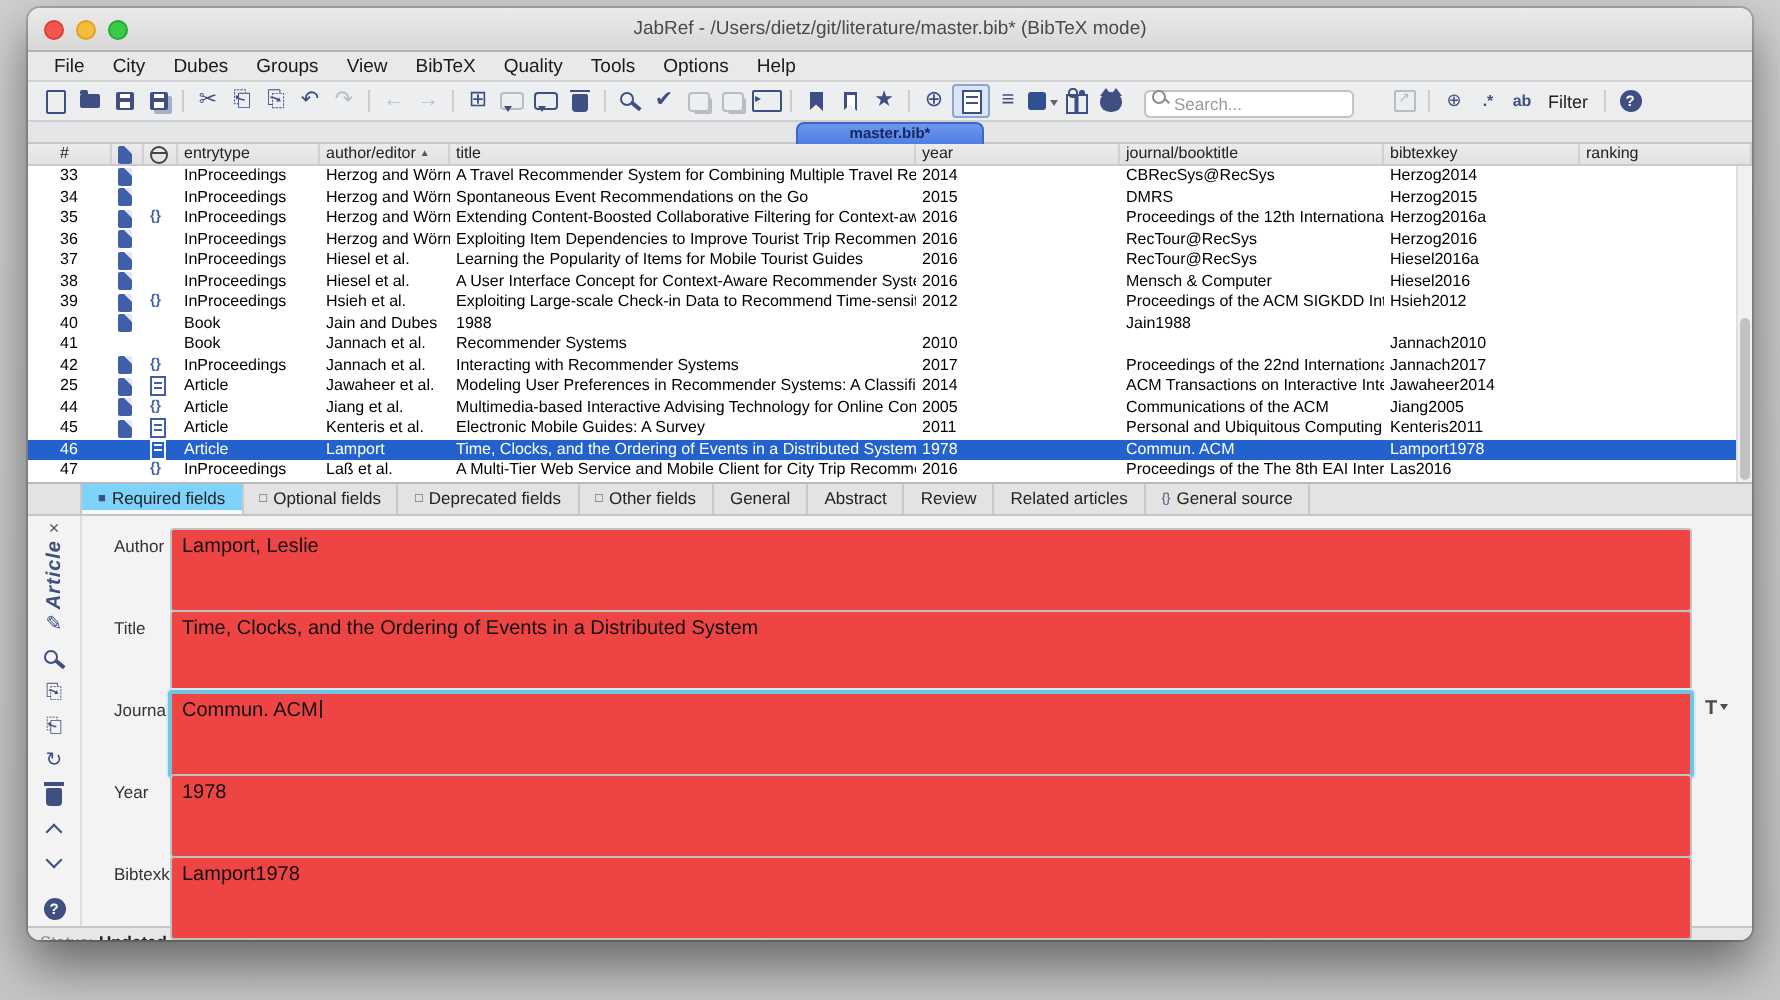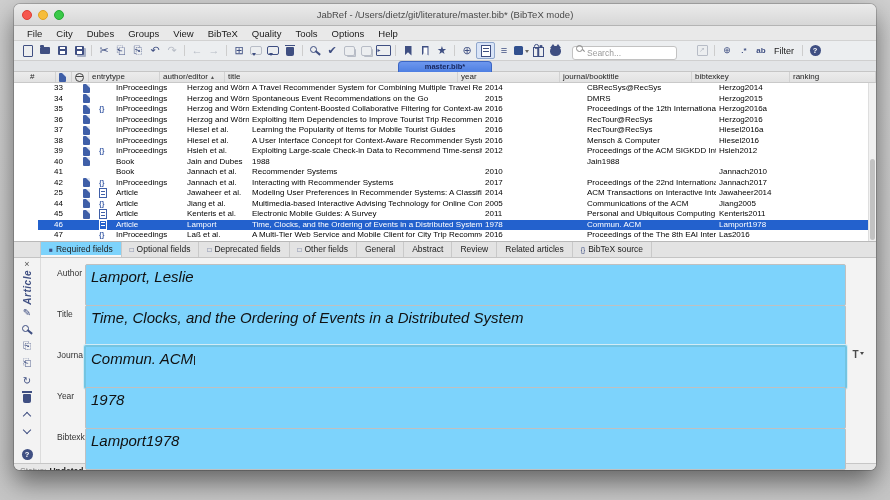--- a/index.html
+++ b/index.html
@@ -68,21 +68,21 @@
   
   .tabstrip{height:10px;flex:none;background:#e3e5e7;border-bottom:1px solid #c6c6c6;display:flex;justify-content:center;}
   .libtab{margin-top:0px;height:10px;padding:0 26px;background:linear-gradient(#6d97ee,#4e7fe2);border:1px solid #3b66c4;border-bottom:none;
           border-radius:4px 4px 0 0;font-size:7.5px;line-height:10px;color:#17255c;font-weight:bold;}
   
   .thead,.trow{display:grid;grid-template-columns:42px 16px 17px 71px 65px 233px 102px 132px 98px 1fr;align-items:center;}
   .thead{height:10px;flex:none;background:linear-gradient(#ececec,#e2e2e2);border-bottom:1px solid #c9c9c9;}
   .hcell{font-size:8px;color:#222;padding-left:3px;border-right:1px solid #d2d2d2;height:10px;line-height:10px;overflow:hidden;white-space:nowrap;display:flex;align-items:center;gap:2px;}
   .hcell.first{padding-left:16px;}
   .sortmark{font-size:5px;color:#555;}
-  .tbody{height:157.5px;flex:none;background:#fff;position:relative;overflow:hidden;padding-left:24px;}
+  .tbody{height:157.5px;flex:none;background:#fff;position:relative;overflow:hidden;}
   .trow{height:10.5px;background:#fff;color:#000;}
   .trow.sel{background:#2361cd;color:#fff;}
   .tcell{font-size:8px;line-height:10.5px;padding-left:3px;overflow:hidden;white-space:nowrap;}
   .tcell.first{padding-left:16px;}
   .icc{display:flex;align-items:center;justify-content:flex-start;padding-left:3px;}
   .minifile{width:7px;height:9px;background:#3f5fa8;border-radius:1px;position:relative;}
   .minifile::before{content:"";position:absolute;top:0;right:0;border:2px solid #fff;border-left-color:transparent;border-bottom-color:transparent;opacity:.85;}
   .minidoc{width:6px;height:8px;border:1px solid #3f5fa8;background:#fff;}
   .minidoc::before{content:"";display:block;margin:1.5px 1px 0;height:4px;background:repeating-linear-gradient(to bottom,#3f5fa8 0 1px,transparent 1px 2.5px);}
   .sel .minidoc{border-color:#fff;background:transparent;}
@@ -105,22 +105,22 @@
   .vlabel{writing-mode:vertical-rl;transform:rotate(180deg);font-size:10px;font-weight:bold;font-style:italic;color:#3f4f82;margin-top:2px;letter-spacing:.5px;}
   .stripicons{margin-top:auto;display:flex;flex-direction:column;align-items:center;gap:5px;}
   .sicon{width:14px;height:12px;display:flex;align-items:center;justify-content:center;font-size:10px;color:#3f4f82;}
   .chev{width:5px;height:5px;border-left:1.5px solid #3f4f82;border-top:1.5px solid #3f4f82;}
   .chev.up{transform:rotate(45deg);margin-top:3px;}
   .chev.dn{transform:rotate(225deg);margin-bottom:3px;}
   .striphelp{margin-top:6px;}
   .fields{position:relative;flex:1;}
   .frow{position:absolute;left:0;right:0;height:41px;}
   .flabel{position:absolute;left:16px;top:6px;font-size:8.5px;color:#333;}
-  .fbox{position:absolute;left:44px;right:30px;top:2px;height:34px;background:#7dd3fc;border:1px solid #c0c0c0;border-radius:2px;
-        font-size:15px;color:#111;padding:3px 5px;overflow:hidden;font-style:italic;}
+  .fbox{position:absolute;left:44px;right:30px;top:2px;height:34px;background:#ef4444;border:1px solid #c0c0c0;border-radius:2px;
+        font-size:10px;color:#111;padding:3px 5px;overflow:hidden;}
   .fbox.focus{border:2px solid #74c4e1;box-shadow:0 0 0 1px #d2ecf6;top:1px;left:43px;right:29px;}
   .caret{display:inline-block;width:1px;height:9px;background:#222;vertical-align:-1px;margin-left:1px;}
   .jtoggle{position:absolute;right:12px;top:6px;width:12px;height:12px;font-size:10px;font-weight:bold;color:#4a4a4a;
            display:flex;align-items:flex-start;justify-content:center;line-height:10px;}
   .jtoggle::after{content:"";width:0;height:0;border:2px solid transparent;border-top:3px solid #4a4a4a;margin-top:2px;margin-left:1px;}
   
   .statusbar{height:14px;flex:none;background:#e7e7e7;border-top:1px solid #c6c6c6;display:flex;align-items:center;padding-left:6px;gap:3px;}
   .stlabel{font-size:8.5px;color:#8a8a8a;}
   .stmsg{font-size:8.5px;font-weight:bold;color:#222;}
 </style>
@@ -558,21 +558,21 @@
           <span>Abstract</span>
         </div>
         <div class="etab">
           <span>Review</span>
         </div>
         <div class="etab">
           <span>Related articles</span>
         </div>
         <div class="etab">
           <span class="etabicon">{}</span>
-          <span>BibTeX source</span>
+          <span>General source</span>
         </div>
       </div>
 
   <div class="ebody">
     <div class="strip">
       <span class="eclose">×</span>
       <span class="vlabel">Article</span>
       <div class="stripicons">
         <span class="sicon">
               <span>✎</span>

